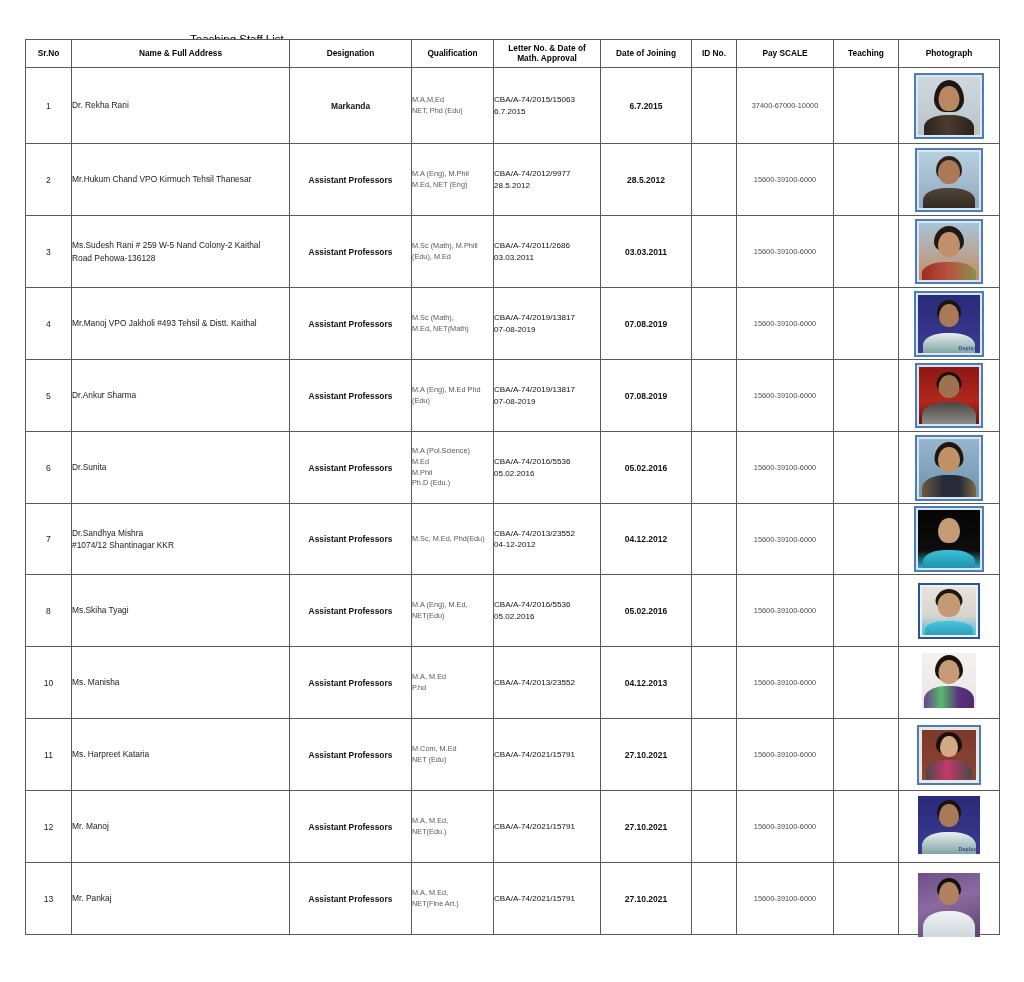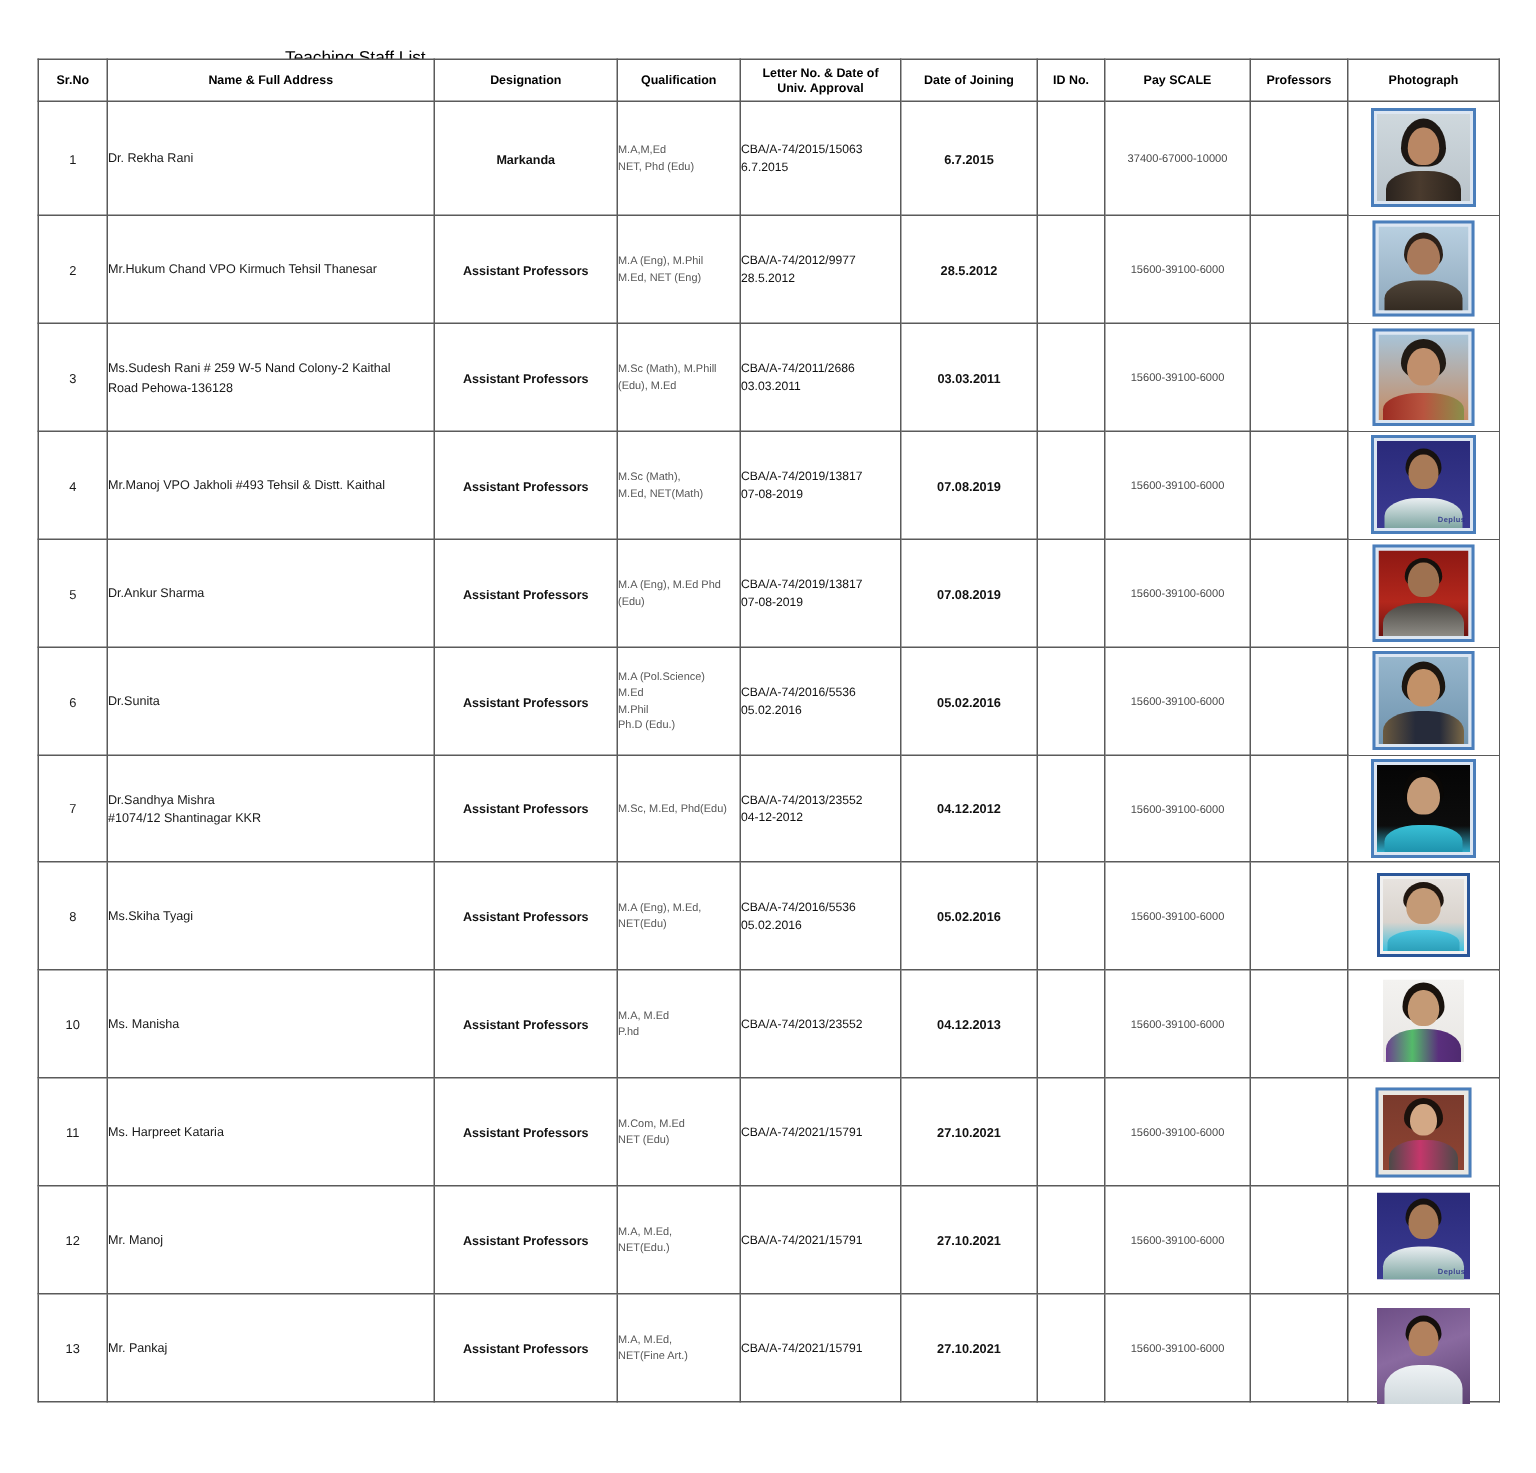--- a/index.html
+++ b/index.html
@@ -200,26 +200,26 @@
         <col class="c-photo">
     </colgroup>
     <thead>
       <tr>
         <th>Sr.No</th>
         <th>Name &amp; Full Address</th>
         <th>Designation</th>
         <th>Qualification</th>
         <th>
           <span>Letter No. &amp; Date of</span><br>
-          <span>Univ. Approval</span>
+          <span>Math. Approval</span>
         </th>
         <th>Date of Joining</th>
         <th>ID No.</th>
         <th>Pay SCALE</th>
-        <th>Professors</th>
+        <th>Teaching</th>
         <th>Photograph</th>
       </tr>
     </thead>
     <tbody>
 
       <tr style="height:76px">
         <td class="sr">1</td>
         <td class="name">
           <div>Dr. Rekha Rani</div>
         </td>

